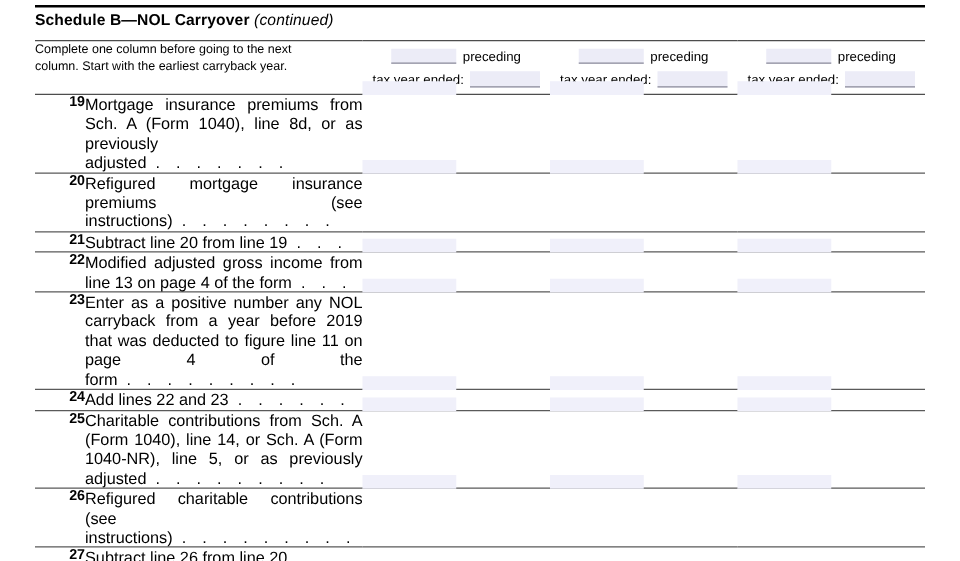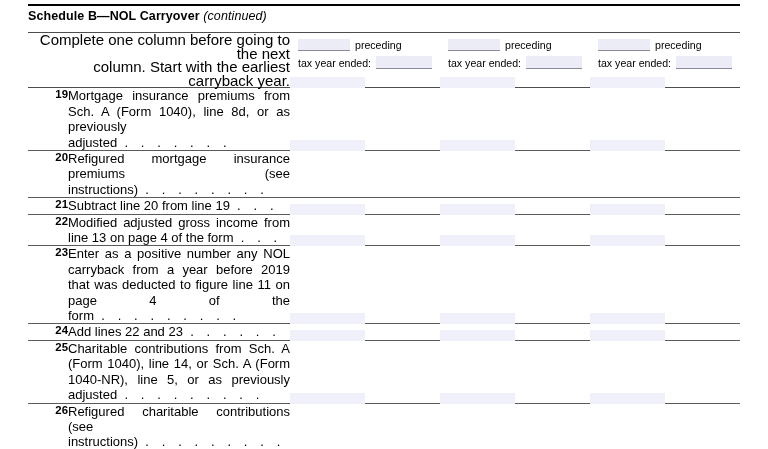--- a/index.html
+++ b/index.html
@@ -63,34 +63,33 @@
   }
 
   
   .hdr-row td {
     border-top: 1.4px solid #4d4d4d;
     border-bottom: 1.4px solid #4d4d4d;
     height: 42px;
   }
   .hdr-instr {
     padding: 6px 8px 0 5px;
-    font-size: 15px;
+    font-size: 10px;
     line-height: 13.6px;
-    text-align: right;
   }
   .hdr-col {
     border-left: 1.4px solid #4d4d4d;
     position: relative;
   }
   .hdr-inner {
     padding: 6px 8px 0 8px;
     font-size: 10.6px;
   }
   .hdr-line1 {
-    text-align: left;
+    text-align: center;
     white-space: nowrap;
     padding-bottom: 5px;
   }
   .hdr-line2 {
     display: flex;
     align-items: flex-end;
     white-space: nowrap;
   }
   .blank-fill {
     display: inline-block;

